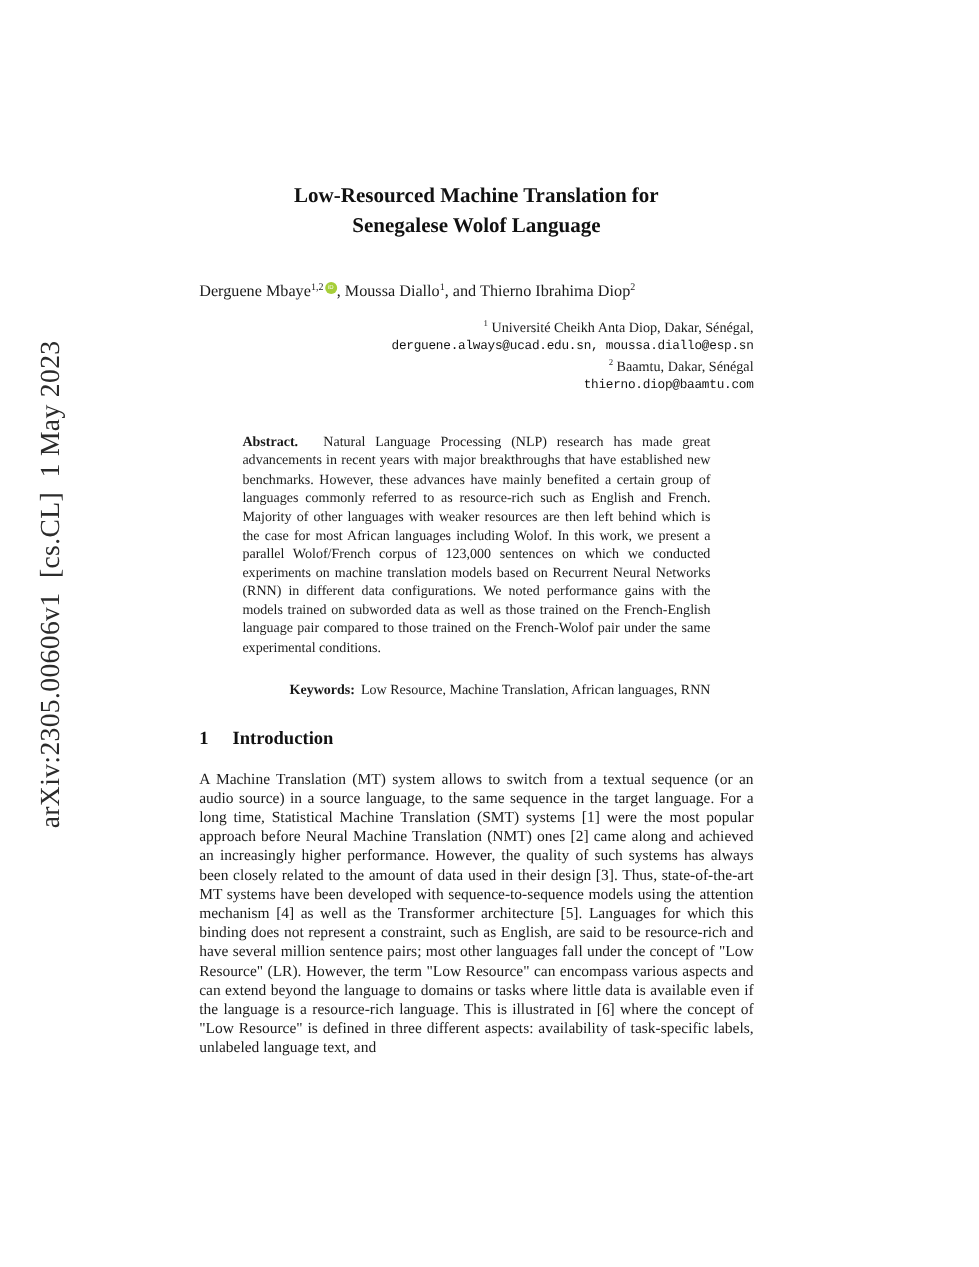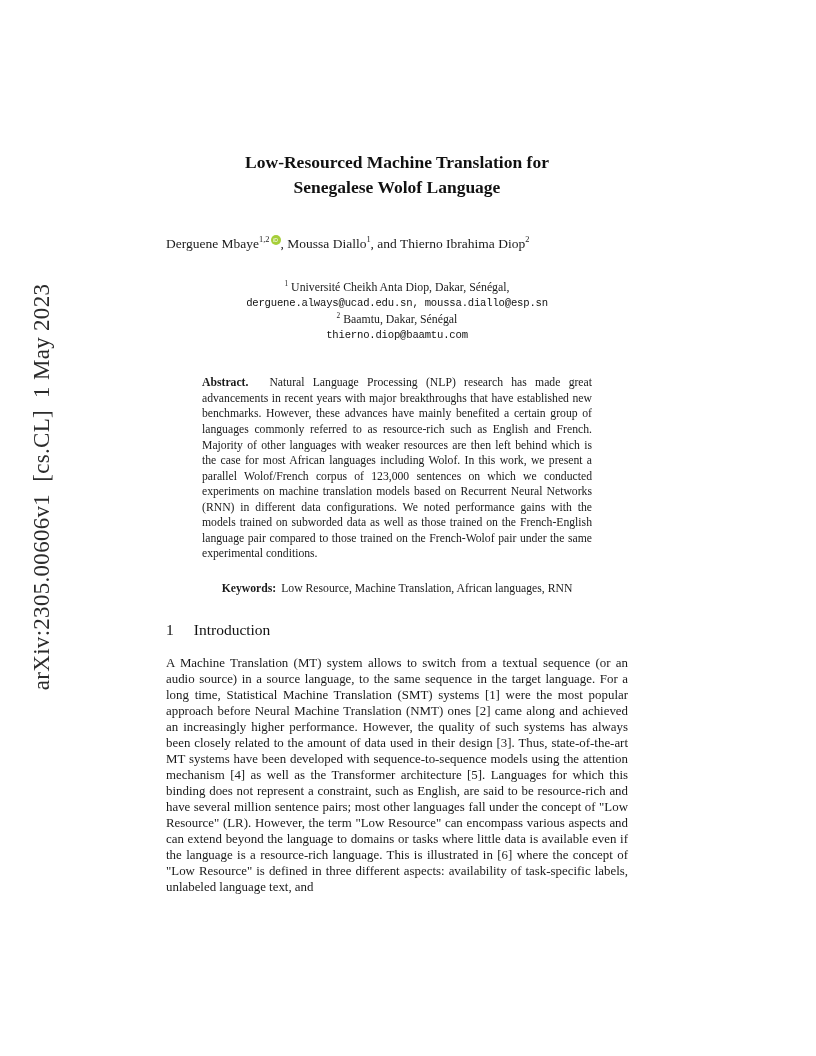--- a/index.html
+++ b/index.html
@@ -60,22 +60,22 @@
     font-size: 5px;
     line-height: 10px;
     text-align: center;
     vertical-align: super;
     font-family: "Liberation Sans", sans-serif;
     margin-left: 1px;
   }
   .orcid::after { content: "iD"; }
 
   .affil {
-    margin-top: 28px;
-    text-align: center;
+    margin-top: 14px;
+    text-align: right;
     font-size: 11.8px;
     line-height: 16px;
   }
   .mono {
     font-family: "Liberation Mono", monospace;
     font-size: 10.6px;
     letter-spacing: -0.2px;
     color: #111;
   }
 
@@ -85,28 +85,28 @@
     font-size: 11.7px;
     line-height: 1.33;
     text-align: justify;
   }
   .abstract .label { font-weight: bold; margin-right: 21px; }
 
   .keywords {
     margin: 20px auto 0 auto;
     width: 390px;
     font-size: 11.7px;
-    text-align: center;
+    text-align: right;
   }
   .keywords .label { font-weight: bold; margin-right: 5px; }
 
   .section {
     margin: 26px 0 0 0;
     font-size: 15.5px;
-    font-weight: normal;
+    font-weight: bold;
     color: #111;
   }
   .sec-num { margin-right: 20px; }
 
   .body-text {
     margin: 16px 0 0 0;
     font-size: 12.9px;
     line-height: 16px;
     text-align: justify;
   }

